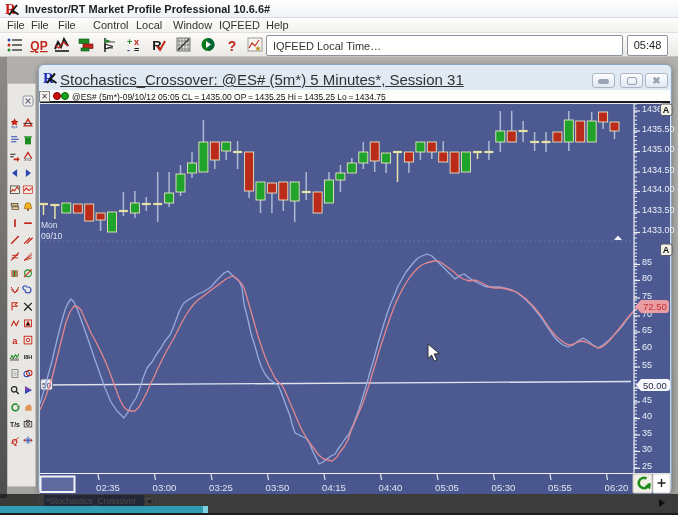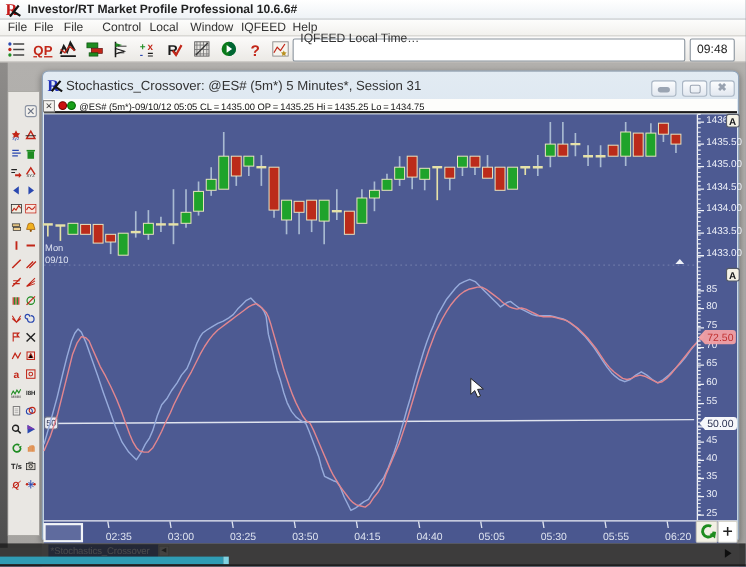--- a/index.html
+++ b/index.html
@@ -75,32 +75,32 @@
     <g transform="translate(222,0)">
       <text x="6" y="15" font-size="14" font-weight="bold" fill="#c22618" text-anchor="middle">?</text>
     </g>
     <g transform="translate(243,0)">
       <rect x="1" y="2" width="14" height="13" fill="#f6f4ee" stroke="#888" stroke-width="0.8"></rect>
       <path d="M2 12 l3 -5 3 3 4 -6" fill="none" stroke="#c22618" stroke-width="1.1"></path>
       <path d="M11 10 l.8 1.6 1.8.2 -1.3 1.2.3 1.8 -1.6 -.9 -1.6.9.3 -1.8 -1.3 -1.2 1.8 -.2z" fill="#b89020"></path>
     </g>
   </svg>
 <div class="abs" style="left:266px;top:35px;width:357px;height:21px;background:#fff;border:1px solid #8a949e;border-radius:2px;"></div>
-<div class="abs" style="left:273px;top:29px;font-size:11px;color:#333;text-align:center;">IQFEED Local Time…</div>
-<div class="abs" style="left:627px;top:35px;width:41px;height:21px;background:#fff;border:1px solid #8a949e;border-radius:2px;font-size:11px;color:#222;text-align:center;line-height:19px;">09:48</div>
+<div class="abs" style="left:273px;top:40px;font-size:11px;color:#333;text-align:center;">IQFEED Local Time…</div>
+<div class="abs" style="left:627px;top:35px;width:41px;height:21px;background:#fff;border:1px solid #8a949e;border-radius:2px;font-size:11px;color:#222;text-align:center;line-height:19px;">05:48</div>
 
 <div class="abs" style="left:0;top:57px;width:678px;height:441px;background:linear-gradient(#b2b0ad,#a5a3a0);"></div>
 <div class="abs" style="left:0;top:57px;width:7px;height:441px;background:linear-gradient(#8e8c8a,#4e4e4e);"></div>
 
 <div class="abs" style="left:38px;top:64px;width:634px;height:427px;background:linear-gradient(#e2ebf3 0%,#ccdae7 45%,#bfd0df 100%);border:1px solid #8ea4bc;border-radius:6px 6px 2px 2px;box-shadow:0 2px 6px rgba(0,0,0,0.35);"></div>
 <svg class="abs" style="left:43px;top:69px" width="17" height="15" viewBox="0 0 17 15">
     <text x="0" y="13.5" font-size="15" font-weight="bold" fill="#2030b8" font-family="'Liberation Serif',serif">R</text>
     <path d="M4 14 L12 4.5 M7.5 10 L13.5 14" stroke="#151515" stroke-width="2"></path>
   </svg>
-<div class="abs" style="left:60px;top:71px;font-size:12px;color:#333;">Stochastics_Crossover: @ES# (5m*) 5 Minutes*, Session 31</div>
+<div class="abs" style="left:60px;top:71px;font-size:15px;color:#333;text-decoration:underline;">Stochastics_Crossover: @ES# (5m*) 5 Minutes*, Session 31</div>
 <div class="abs" style="left:592px;top:73px;width:23px;height:15px;background:linear-gradient(#fcfdfe,#e2e8f0);border:1px solid #aab6c4;border-radius:3px;">
     <div style="position:absolute;left:5px;top:5px;width:11px;height:5px;border-radius:2.5px;background:#9aa4b2;"></div>
   </div>
 <div class="abs" style="left:620px;top:73px;width:23px;height:15px;background:linear-gradient(#fcfdfe,#e2e8f0);border:1px solid #aab6c4;border-radius:3px;">
     <div style="position:absolute;left:6px;top:3px;width:10px;height:8px;border:1.6px solid #9aa4b2;border-radius:2px;"></div>
   </div>
 <div class="abs" style="left:645px;top:73px;width:23px;height:15px;background:linear-gradient(#fcfdfe,#e2e8f0);border:1px solid #aab6c4;border-radius:3px;text-align:center;font-size:10px;font-weight:bold;color:#98a2b0;line-height:14px;">✖</div>
 
 <div class="abs" style="left:40px;top:90px;width:630px;height:13px;background:#fdfdfb;border-bottom:2px solid #1a1a1a;"></div>
 <div class="abs" style="left:39px;top:91px;width:11px;height:11px;border:1px solid #888;background:#f4f2ee;font-size:8px;color:#444;text-align:center;line-height:10px;">✕</div>

